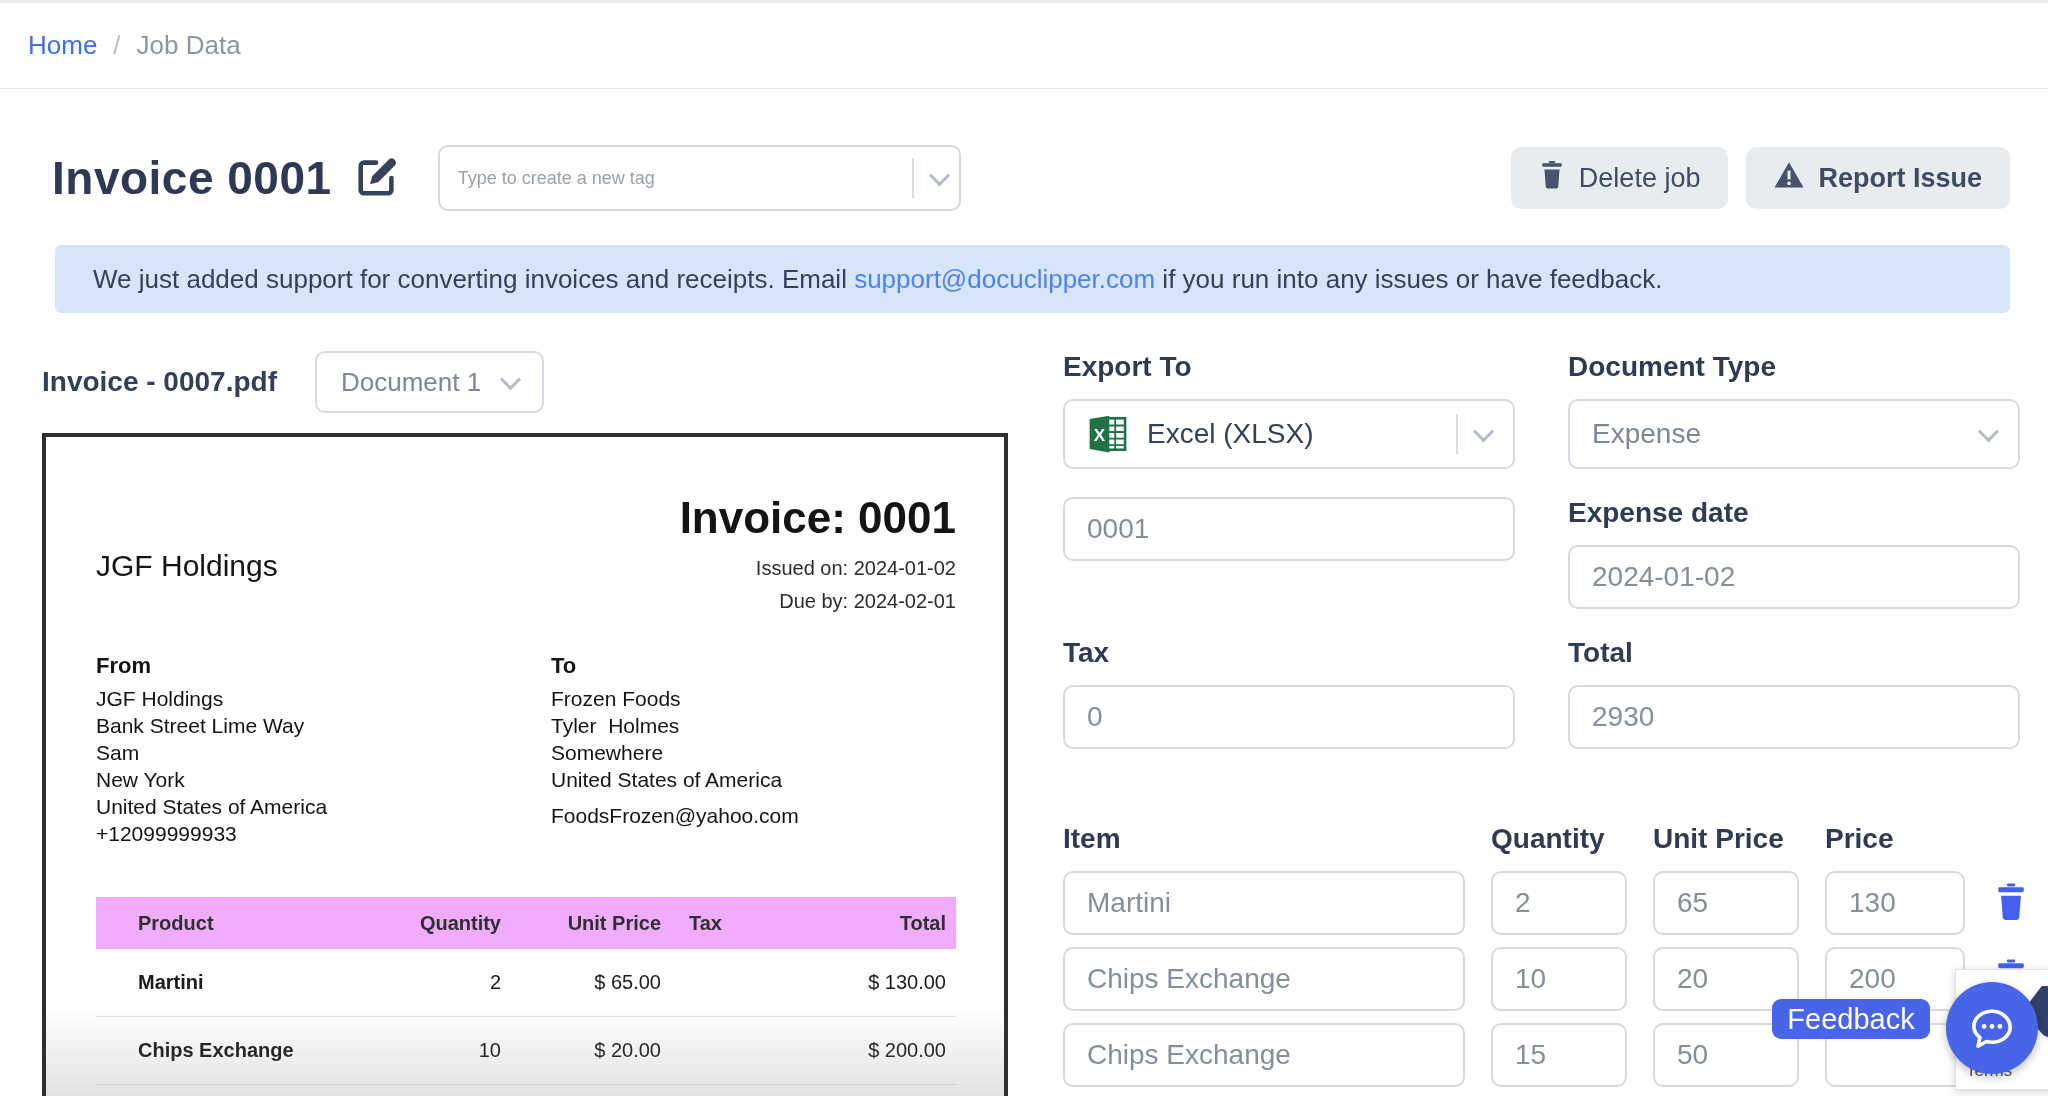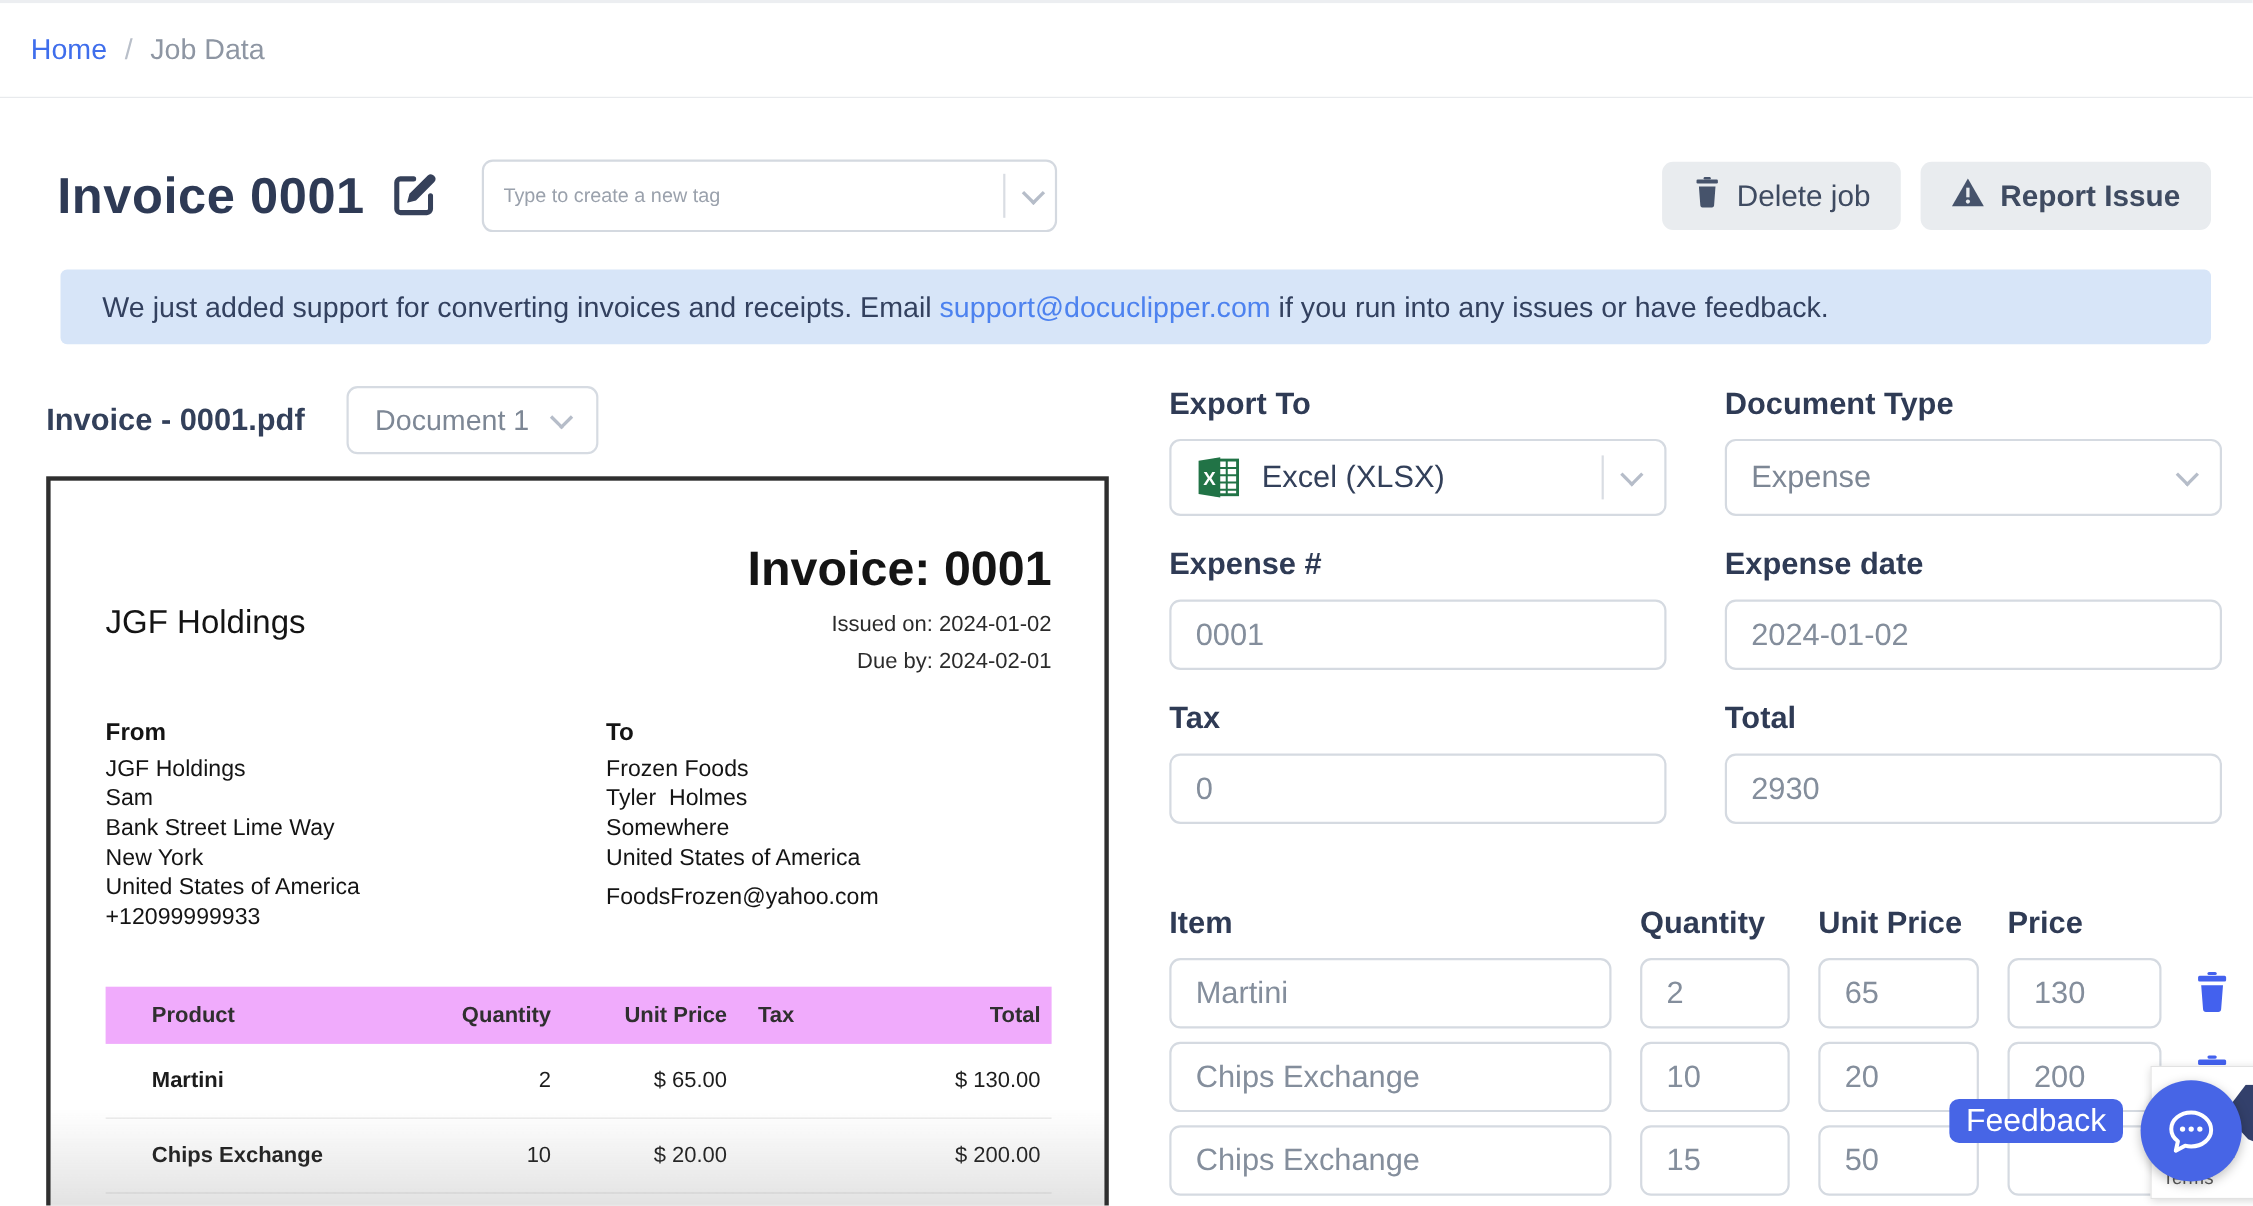--- a/index.html
+++ b/index.html
@@ -160,43 +160,43 @@
 </div>
 
 <div class="banner">
   <span><span>We just added support for converting invoices and receipts. Email </span><a href="#">support@docuclipper.com</a><span> if you run into any issues or have feedback.</span></span>
 </div>
 
 <div class="content">
 
   <div class="left-col">
     <div class="file-row">
-      <span class="file-name">Invoice - 0001.pdf</span>
+      <span class="file-name">Invoice - 0007.pdf</span>
       <div class="doc-select">
         <span>Document 1</span>
         <span class="chev"></span>
       </div>
     </div>
 
     <div class="preview">
       <div class="pv-head">
         <div class="pv-company">JGF Holdings</div>
         <div class="pv-right">
           <div class="pv-title">Invoice: 0001</div>
           <div class="pv-issued">Issued on: 2024-01-02</div>
           <div class="pv-due">Due by: 2024-02-01</div>
         </div>
       </div>
 
       <div class="pv-addresses">
         <div class="pv-from">
           <div class="addr-label">From</div>
           <div class="addr-line">JGF Holdings</div>
+          <div class="addr-line">Bank Street Lime Way</div>
           <div class="addr-line">Sam</div>
-          <div class="addr-line">Bank Street Lime Way</div>
           <div class="addr-line">New York</div>
           <div class="addr-line">United States of America</div>
           <div class="addr-line">+12099999933</div>
         </div>
         <div class="pv-to">
           <div class="addr-label">To</div>
           <div class="addr-line">Frozen Foods</div>
           <div class="addr-line">Tyler  Holmes</div>
           <div class="addr-line">Somewhere</div>
           <div class="addr-line">United States of America</div>
@@ -257,21 +257,20 @@
       </div>
       <div class="field">
         <div class="field-label">Document Type</div>
         <div class="select-ctl">
           <span class="lbl-gray">Expense</span>
           <span class="chev push"></span>
         </div>
       </div>
 
       <div class="field">
-        <div class="field-label">Expense #</div>
         <input class="text-input" type="text" value="0001" style="">
       </div>
       <div class="field">
         <div class="field-label">Expense date</div>
         <input class="text-input" type="text" value="2024-01-02" style="">
       </div>
 
       <div class="field">
         <div class="field-label">Tax</div>
         <input class="text-input" type="text" value="0" style="">

